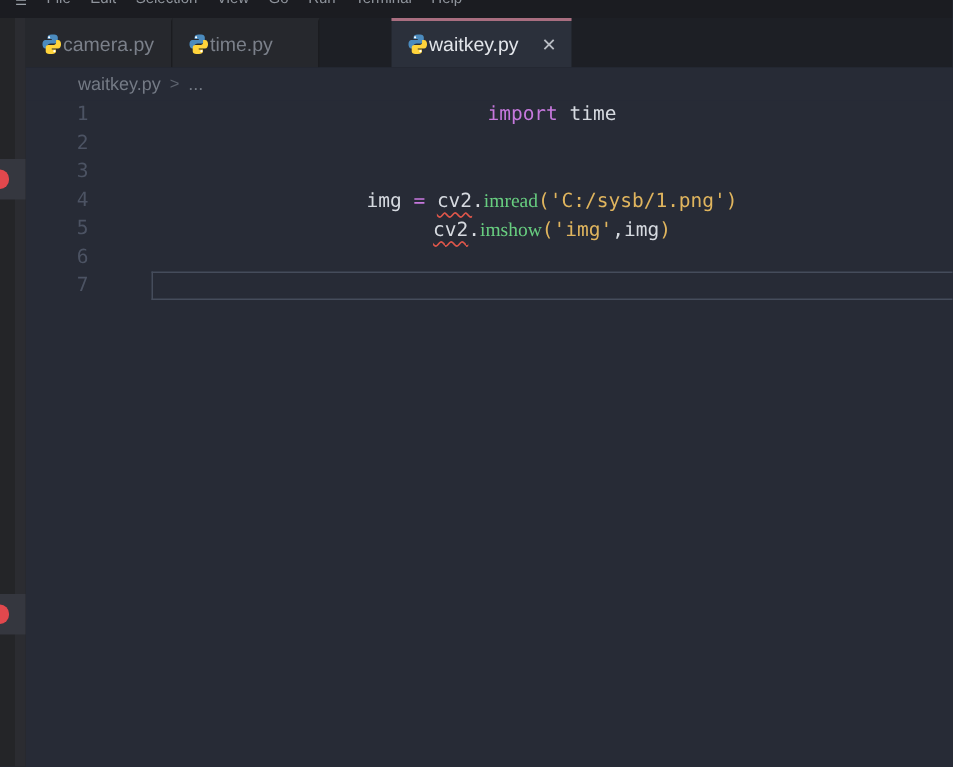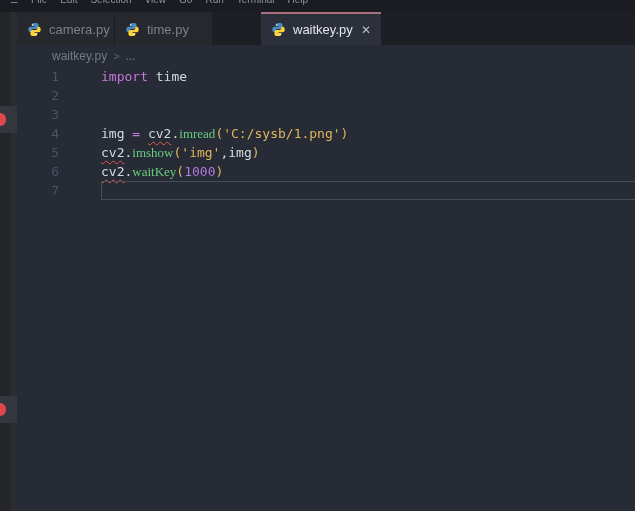--- a/index.html
+++ b/index.html
@@ -43,21 +43,21 @@
   }
   
   .editor-region{position:absolute;left:17px;top:12px;width:618px;height:499px;display:flex;flex-direction:column;}
   
   .tabbar{
     height:33px;min-height:33px;display:flex;align-items:stretch;
     background:var(--c-tabbar_bg,#1d1f25);
     overflow:hidden;
   }
   .tab{
-    display:flex;align-items:center;gap:7px;box-sizing:border-box;
+    display:flex;align-items:center;box-sizing:border-box;
     padding:0 10px;cursor:pointer;
     background:var(--c-tab_inactive_bg,#26282d);
     border-top:2px solid transparent;
     border-right:1px solid rgba(0,0,0,0.28);
     font-size:13px;color:var(--c-tab_inactive_text,#7b808a);
   }
   .tab .tab-label{white-space:nowrap;}
   .tab.active{
     background:var(--c-tab_active_bg,#2b303b);
     border-top:2px solid var(--c-accent_pink,#a96e80);
@@ -85,21 +85,21 @@
     flex:1;display:flex;flex-direction:column;
     font-family:"DejaVu Sans Mono","Liberation Mono",monospace;
     font-size:13px;line-height:19px;
   }
   .code-row{display:flex;height:19px;position:relative;white-space:pre;}
   .gutter{
     width:68px;min-width:68px;box-sizing:border-box;
     padding-right:26px;text-align:right;
     color:var(--c-gutter,#4c5363);cursor:pointer;
   }
-  .code-content{flex:1;padding-left:16px;color:var(--c-code_default,#d6dae0);cursor:text;}
+  .code-content{flex:1;padding-left:16px;color:var(--c-code_default,#d6dae0);cursor:text;text-align:center;}
   .t-kw{color:var(--c-kw,#c678dd);}
   .t-id{color:var(--c-code_default,#d6dae0);}
   .t-fn{color:var(--c-fn,#68ce80);font-family:Liberation Serif, serif;}
   .t-br{color:var(--c-strparen,#e0b55e);}
   .t-str{color:var(--c-strparen,#e0b55e);margin-top:8px;}
   .t-num{color:var(--c-num,#b279de);}
   .t-sq{
     text-decoration:underline;text-decoration-style:wavy;
     text-decoration-color:var(--c-squiggle,#e0564a);
     text-decoration-thickness:1px;text-underline-offset:3px;
@@ -177,17 +177,17 @@
     <span>...</span>
   </div>
 
   <div class="code-area">
     <div>
         <div class="code-row"><div class="gutter">1</div><div class="code-content"><span class="t-kw">import</span><span class="t-id"> time</span></div></div>
         <div class="code-row"><div class="gutter">2</div></div>
         <div class="code-row"><div class="gutter">3</div><div class="code-content"></div></div>
         <div class="code-row"><div class="gutter">4</div><div class="code-content"><span class="t-id">img </span><span class="t-kw">=</span><span class="t-id"> </span><span class="t-id t-sq">cv2</span><span class="t-id">.</span><span class="t-fn">imread</span><span class="t-br">(</span><span class="t-str">'C:/sysb/1.png'</span><span class="t-br">)</span></div></div>
         <div class="code-row"><div class="gutter">5</div><div class="code-content"><span class="t-id t-sq">cv2</span><span class="t-id">.</span><span class="t-fn">imshow</span><span class="t-br">(</span><span class="t-str">'img'</span><span class="t-id">,img</span><span class="t-br">)</span></div></div>
-        <div class="code-row"><div class="gutter">6</div><div class="code-content"><span class="t-id t-sq">cv2</span><span class="t-id">.</span><span class="t-fn">waitKey</span><span class="t-br">(</span><span class="t-num">1000</span><span class="t-br">)</span></div></div>
+        <div class="code-row"><div class="gutter">6</div></div>
         <div class="code-row"><div class="gutter">7</div><div class="code-content"></div><div class="current-line-box"></div></div>
       </div>
   </div>
 </div>
 
 </body></html>

